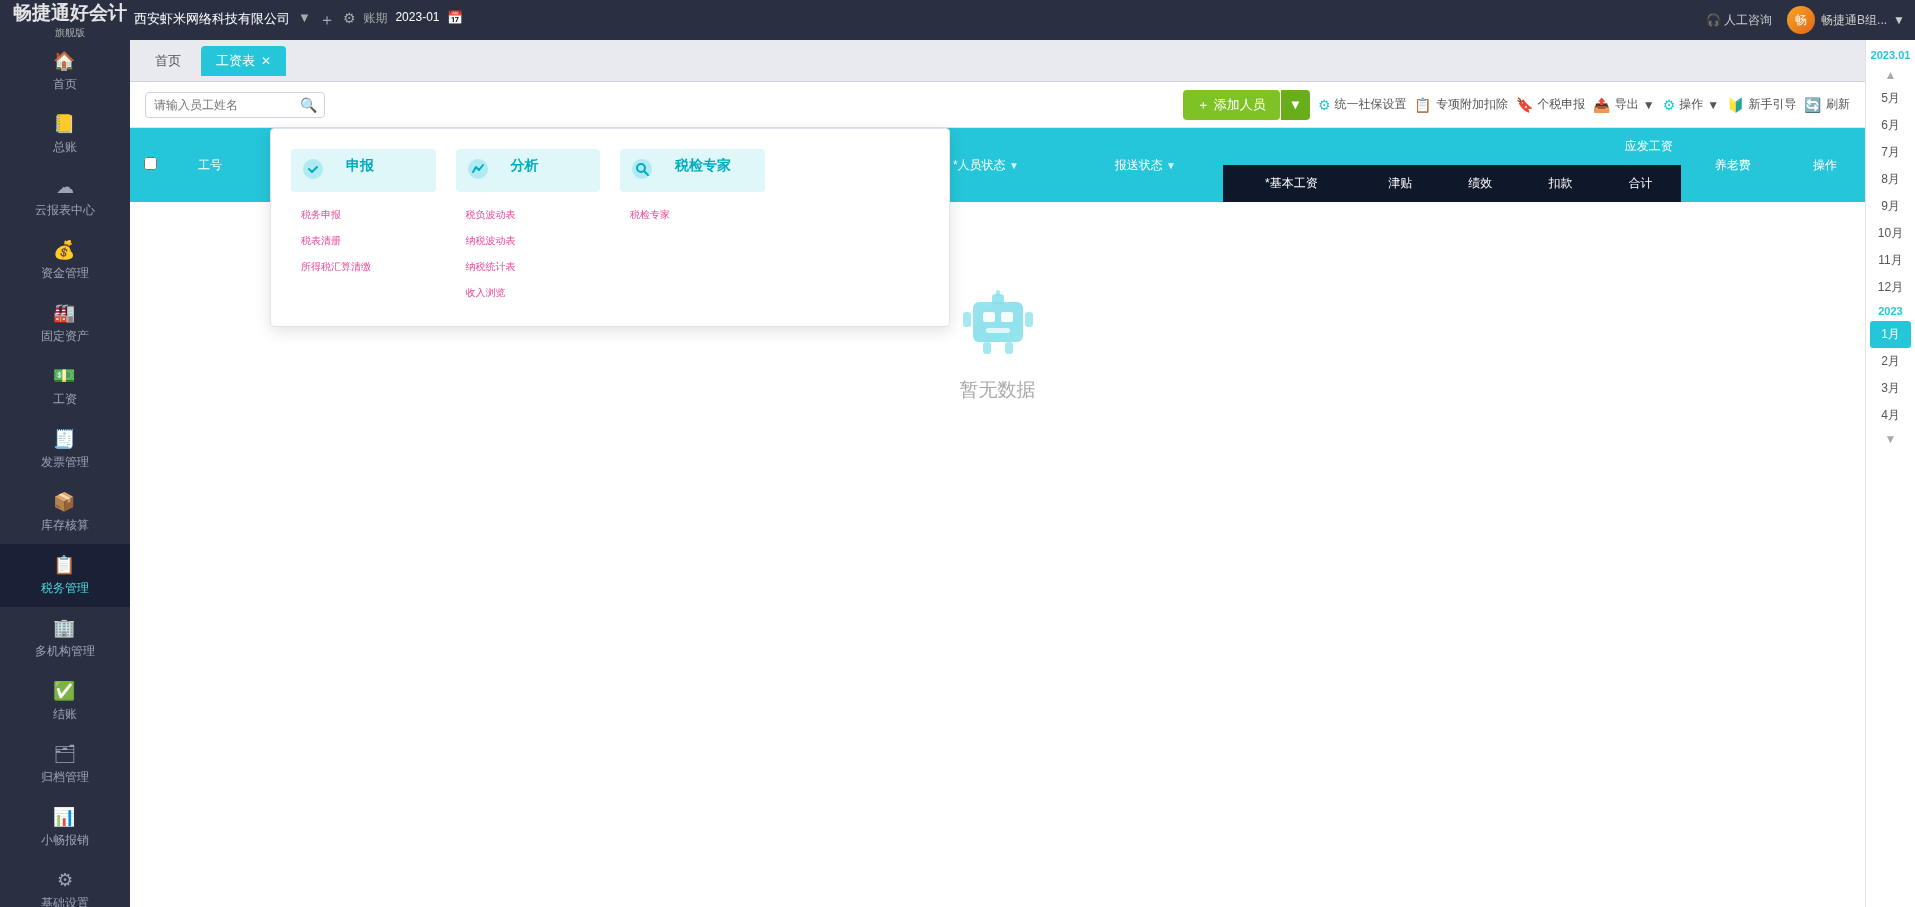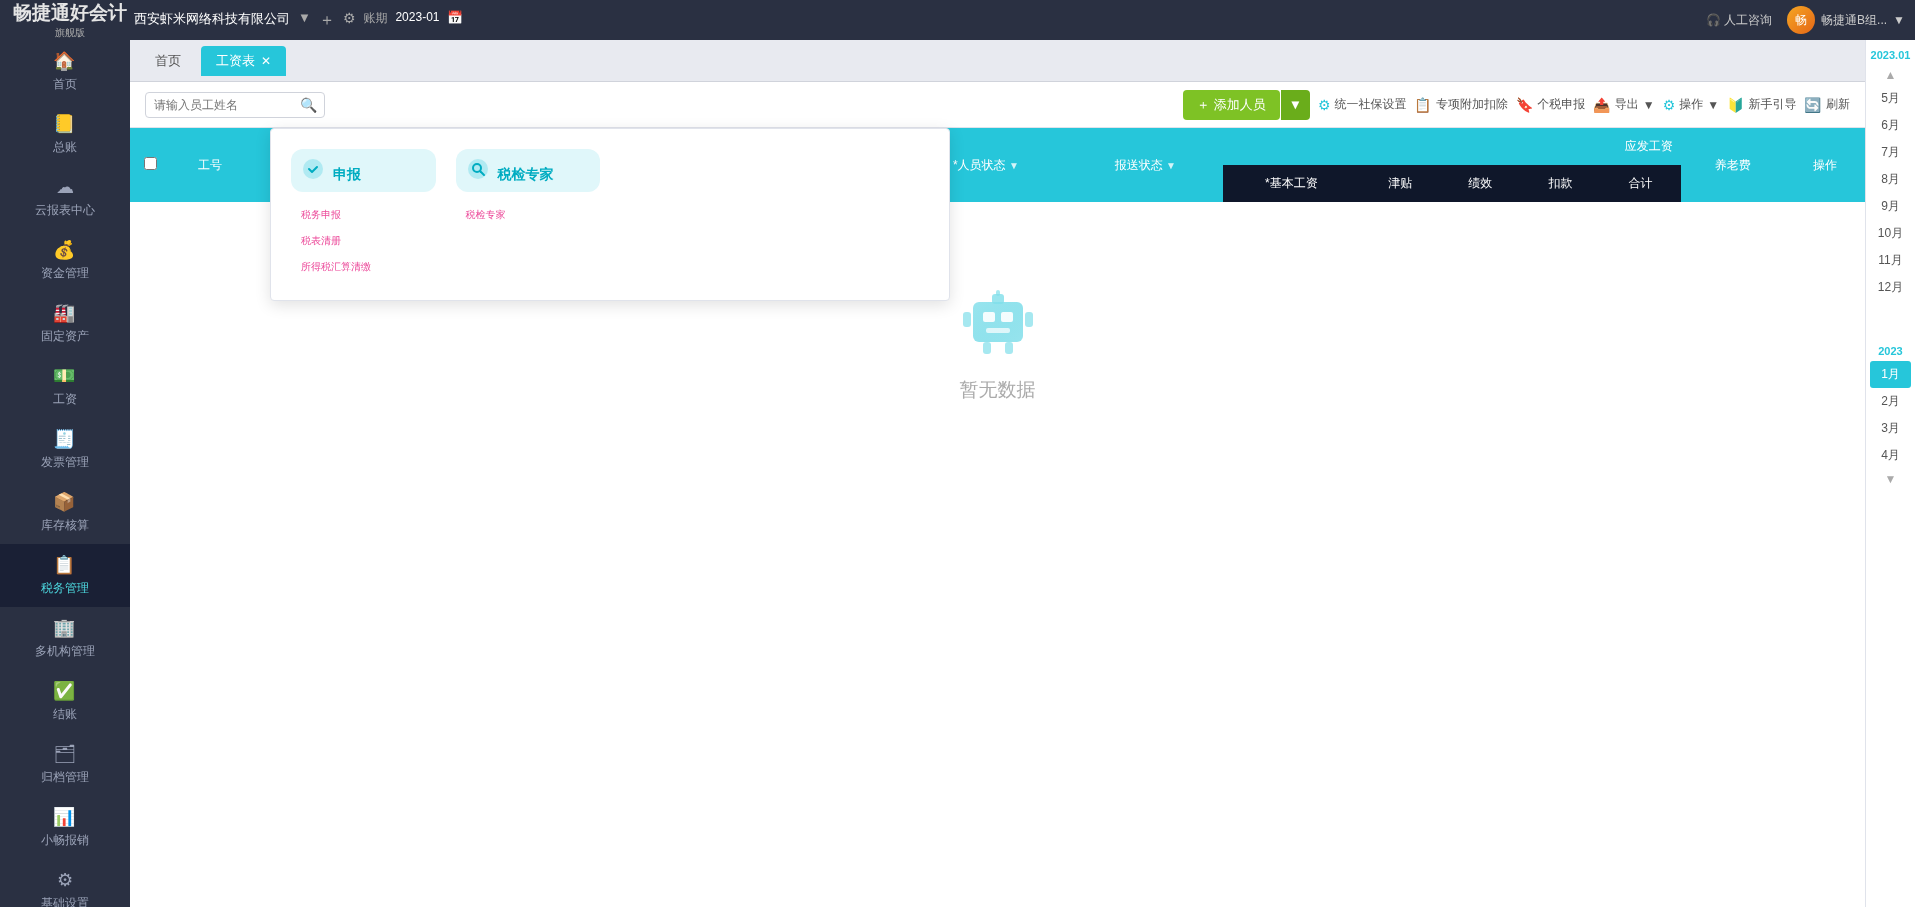--- a/index.html
+++ b/index.html
@@ -240,24 +240,24 @@
       padding: 20px;
     }
     .menu-grid {
       display: grid;
       grid-template-columns: repeat(4, 1fr);
       gap: 20px;
     }
     .menu-section { }
     .menu-section-header {
       display: flex;
-      align-items: flex-end;
-      gap: 8px;
+      align-items: flex-start;
+      gap: 21px;
       padding: 8px 10px;
-      border-radius: 12px;
+      border-radius: 4px;
       margin-bottom: 10px;
       font-size: 14px;
       font-weight: bold;
     }
     .menu-section-header.shenBao { background: #e0f7fa; color: #00acc1; }
     .menu-section-header.fenXi { background: #e0f7fa; color: #00acc1; }
     .menu-section-header.shuiJian { background: #e0f7fa; color: #00acc1; }
     .menu-section-header.gongShang { background: #e0f7fa; color: #00acc1; }
     .menu-item {
       padding: 6px 10px;
@@ -282,21 +282,21 @@
     .calendar-header { color: #26c6da; font-size: 11px; font-weight: bold; padding: 4px 0; }
     .calendar-month {
       width: 100%;
       text-align: center;
       padding: 5px 0;
       color: #555;
       cursor: pointer;
       font-size: 12px;
     }
     .calendar-month.active { background: #26c6da; color: #fff; border-radius: 3px; margin: 0 4px; width: calc(100% - 8px); }
-    .calendar-year { color: #26c6da; font-size: 11px; font-weight: bold; padding: 4px 0; text-align: center; margin-top: 40px; }
+    .calendar-year { color: #26c6da; font-size: 11px; font-weight: bold; padding: 4px 0; text-align: center; }
     .calendar-nav { color: #aaa; cursor: pointer; padding: 3px; }
   </style>
 </head>
 <body>
 
 <div class="top-header">
   <div class="logo-area">
     <div class="logo-title">畅捷通好会计</div>
     <div class="logo-subtitle">旗舰版</div>
   </div>
@@ -517,20 +517,35 @@
                 <path d="M8 12l3 3 5-5" stroke="#00acc1" stroke-width="2" stroke-linecap="round" stroke-linejoin="round"></path>
               </svg>
             </span>
             <span>申报</span>
           </div>
           <div class="menu-item">税务申报</div>
           <div class="menu-item">税表清册</div>
           <div class="menu-item">所得税汇算清缴</div>
         </div>
 
+        <div class="menu-section">
+          <div class="menu-section-header fenXi">
+            <span>
+              <svg width="24" height="24" viewBox="0 0 24 24" fill="none" xmlns="http://www.w3.org/2000/svg">
+                <circle cx="12" cy="12" r="10" fill="#80deea" opacity="0.5"></circle>
+                <polyline points="7,15 10,10 13,13 17,8" stroke="#00acc1" stroke-width="2" stroke-linecap="round" stroke-linejoin="round"></polyline>
+              </svg>
+            </span>
+            <span>分析</span>
+          </div>
+          <div class="menu-item">税负波动表</div>
+          <div class="menu-item">纳税波动表</div>
+          <div class="menu-item">纳税统计表</div>
+          <div class="menu-item">收入浏览</div>
+        </div>
 
         <div class="menu-section">
           <div class="menu-section-header shuiJian">
             <span>
               <svg width="24" height="24" viewBox="0 0 24 24" fill="none" xmlns="http://www.w3.org/2000/svg">
                 <circle cx="12" cy="12" r="10" fill="#80deea" opacity="0.5"></circle>
                 <circle cx="11" cy="11" r="4" stroke="#00acc1" stroke-width="2"></circle>
                 <line x1="14.5" y1="14.5" x2="18" y2="18" stroke="#00acc1" stroke-width="2" stroke-linecap="round"></line>
               </svg>
             </span>

